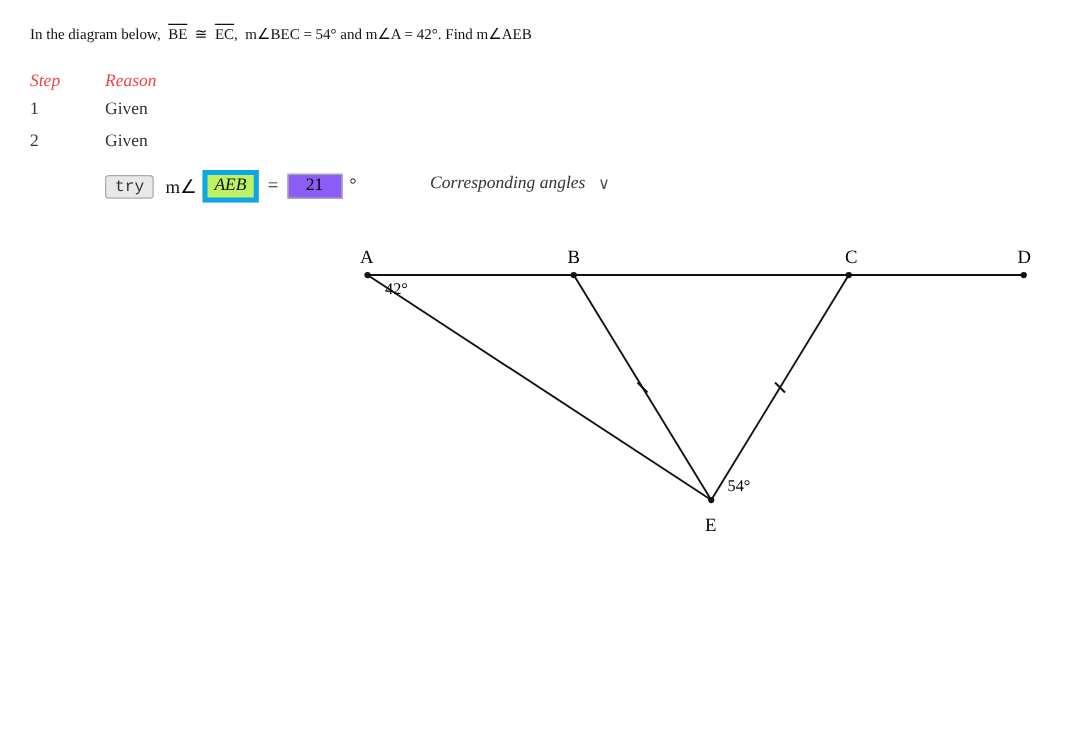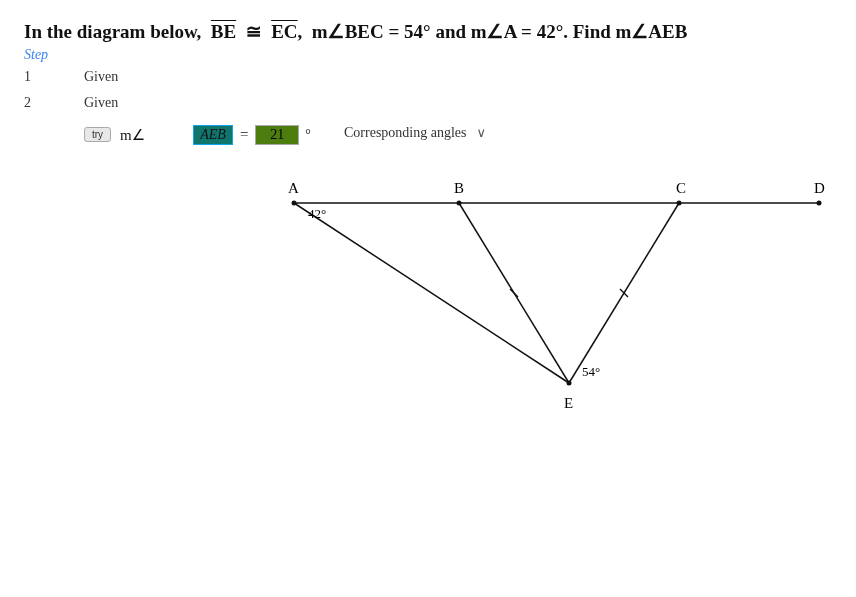--- a/index.html
+++ b/index.html
@@ -6,41 +6,41 @@
     body {
       background: #fff;
       font-family: 'Times New Roman', Times, serif;
       font-size: 15px;
       color: #111;
       width: 856px;
       min-height: 597px;
       padding: 18px 24px 18px 24px;
     }
     .problem-statement {
-      font-size: 19px;
+      font-size: 12px;
+      margin-bottom: 22px;
       line-height: 1.5;
-      font-weight: bold;
     }
     .overline { text-decoration: overline; }
     .proof-table {
       width: 100%;
       margin-bottom: 18px;
     }
     .proof-table .header-row {
       display: flex;
       gap: 0;
       margin-bottom: 6px;
     }
     .col-step { width: 60px; }
     .col-angle { width: 260px; }
     .col-reason { width: 320px; }
     .header-label {
       font-style: italic;
       font-size: 14px;
-      color: #3b82f6;
+      color: #ef4444;
     }
     .data-row {
       display: flex;
       align-items: center;
       margin-bottom: 10px;
     }
     .step-num {
       width: 60px;
       text-align: left;
       font-size: 14px;
@@ -54,64 +54,63 @@
       width: 320px;
       font-size: 14px;
       color: #333;
     }
     .try-btn {
       display: inline-block;
       background: #e8e8e8;
       border: 1px solid #aaa;
       border-radius: 3px;
       padding: 1px 7px;
-      font-size: 10px;
+      font-size: 13px;
       cursor: pointer;
       margin-right: 5px;
       color: #333;
-      font-family: Liberation Sans, sans-serif;
+      font-family: Liberation Mono, monospace;
     }
     .answer-row {
       display: flex;
       align-items: center;
       gap: 4px;
       margin-top: 4px;
     }
     .angle-label {
       font-size: 15px;
     }
     .angle-box {
-      border: 1px solid #0ea5e9;
+      border: 4px solid #0ea5e9;
       padding: 1px 6px;
       font-size: 14px;
       font-style: italic;
       min-width: 38px;
       text-align: center;
-      background: #0f766e;
-      margin-left: 44px;
+      background: #bef264;
     }
     .eq-sign { font-size: 15px; margin: 0 3px; }
     .answer-input {
       border: 1px solid #aaa;
       padding: 1px 6px;
       font-size: 14px;
       width: 44px;
       text-align: center;
-      background: #4d7c0f;
+      background: #8b5cf6;
       font-family: inherit;
     }
     .degree-sym { font-size: 14px; margin-left: 2px; }
     .reason-dropdown {
       display: flex;
       align-items: center;
       gap: 4px;
       font-size: 14px;
       color: #333;
     }
-    .reason-text { }
+    .reason-text { font-style: italic; }
     .dropdown-arrow {
       font-size: 13px;
       color: #555;
       margin-left: 6px;
       cursor: pointer;
     }
 
     
     .diagram-container {
       position: relative;
@@ -133,20 +132,21 @@
   <span class="overline">BE</span>
   &nbsp;≅&nbsp;
   <span class="overline">EC</span>,&nbsp;
   m∠BEC = 54° and m∠A = 42°. Find m∠AEB
 </div>
 
 <div class="proof-table">
 
   <div class="header-row">
     <div class="col-step header-label">Step</div>
+    <div class="col-reason header-label">Reason</div>
   </div>
 
   <div class="data-row">
     <div class="step-num">1</div>
     <div class="reason-cell">Given</div>
   </div>
 
   <div class="data-row">
     <div class="step-num">2</div>
     <div class="reason-cell">Given</div>

